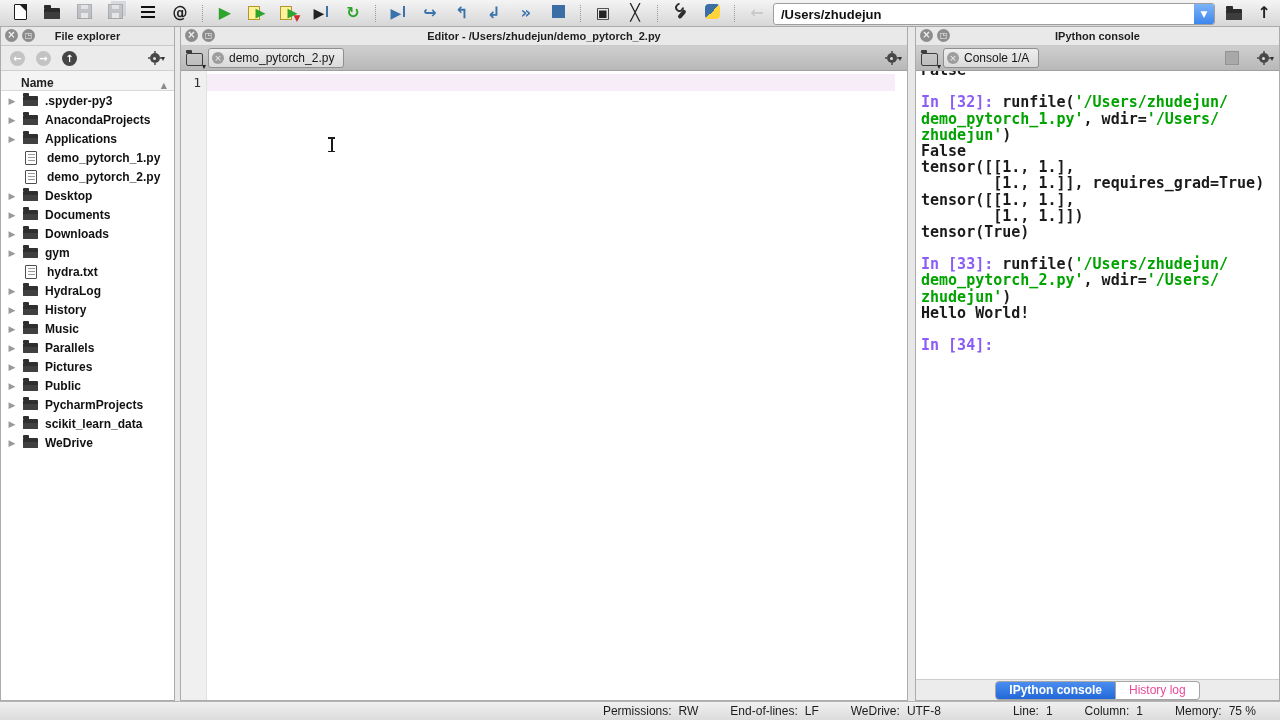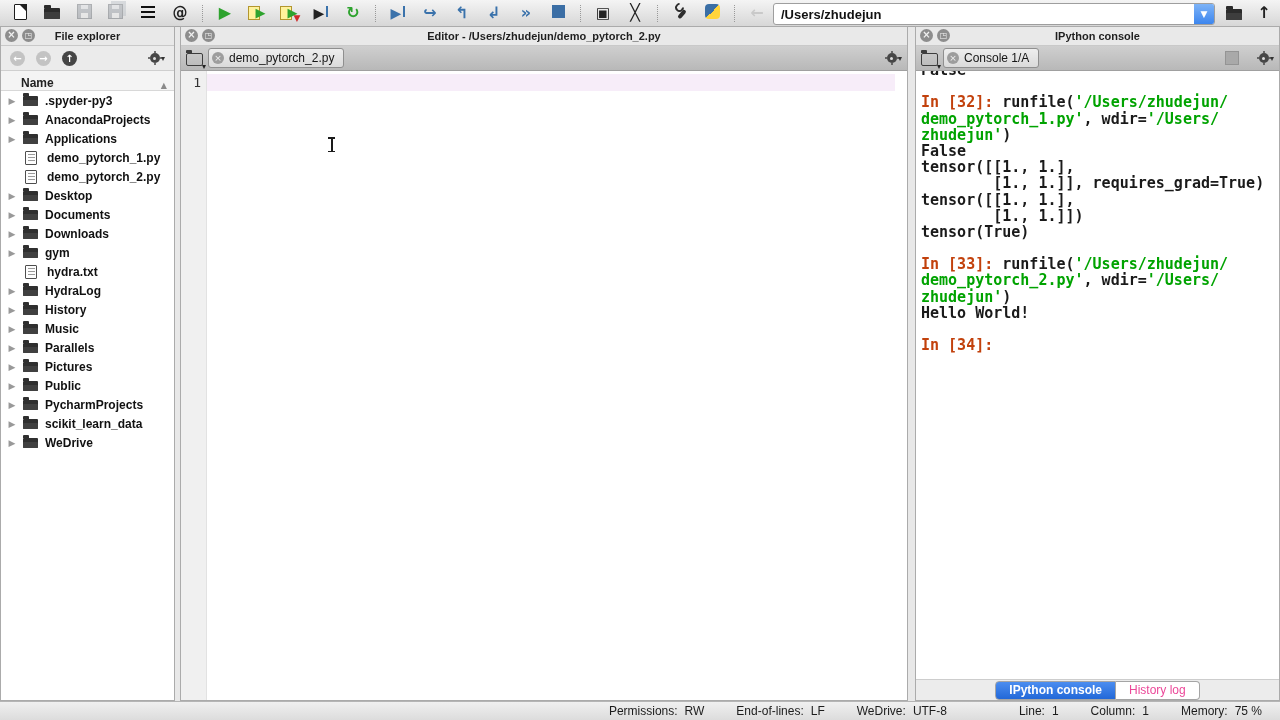--- a/index.html
+++ b/index.html
@@ -100,32 +100,32 @@
   .curline{height:17px;background:#f7edf9;margin-right:12px;}
   .ibeam{position:absolute;left:327px;top:137px;width:9px;height:15px;}
   .ibeam i{position:absolute;left:4px;top:1px;bottom:1px;width:1.5px;background:#1a1a1a;}
   .ibeam::before,.ibeam::after{content:"";position:absolute;left:1px;width:7px;height:1.5px;background:#1a1a1a;}
   .ibeam::before{top:0;} .ibeam::after{bottom:0;}
   
   .conwrap{position:relative;height:calc(100% - 65px);overflow:hidden;}
   .con{padding-left:5px;margin-top:-9px;font-family:"DejaVu Sans Mono",monospace;
     font-weight:bold;font-size:15px;line-height:16.2px;color:#1a1a1a;white-space:pre;}
   .cline{height:16.2px;}
-  .c-p{color:#c2410c;} .c-s{color:#00a300;} .c-k{color:#1a1a1a;} .c-o{color:#1a1a1a;}
+  .c-p{color:#8b5cf6;} .c-s{color:#00a300;} .c-k{color:#1a1a1a;} .c-o{color:#1a1a1a;}
   .constrip{position:absolute;left:0;right:0;bottom:0;height:20px;background:#ececec;border-top:1px solid #cdcdcd;
     display:flex;align-items:center;justify-content:center;}
   .seg{display:flex;}
   .btab{height:17px;line-height:17px;padding:0 13px;font-size:12px;border:1px solid #a5a5a5;cursor:default;}
   .btab.sel{background:linear-gradient(#4b8df0,#2268d8);color:#fff;font-weight:bold;border-radius:4px 0 0 4px;}
   .btab.plain{background:#fff;color:#ec4899;border-left:none;border-radius:0 4px 4px 0;}
   
   #statusbar{position:absolute;left:0;right:0;bottom:0;height:19px;
     background:linear-gradient(#f0f0f0,#dcdcdc);border-top:1px solid #b5b5b5;
     display:flex;align-items:center;justify-content:flex-end;font-size:12px;color:#1c1c1c;
-    padding-right:18px;gap:32px;box-sizing:border-box;}
+    padding-right:24px;gap:32px;box-sizing:border-box;}
   .sb-item{display:flex;gap:7px;}
   .sb-val{font-weight:normal;}
 </style>
 </head>
 <body>
 
 <div id="app">
 
   <div id="toolbar">
 

